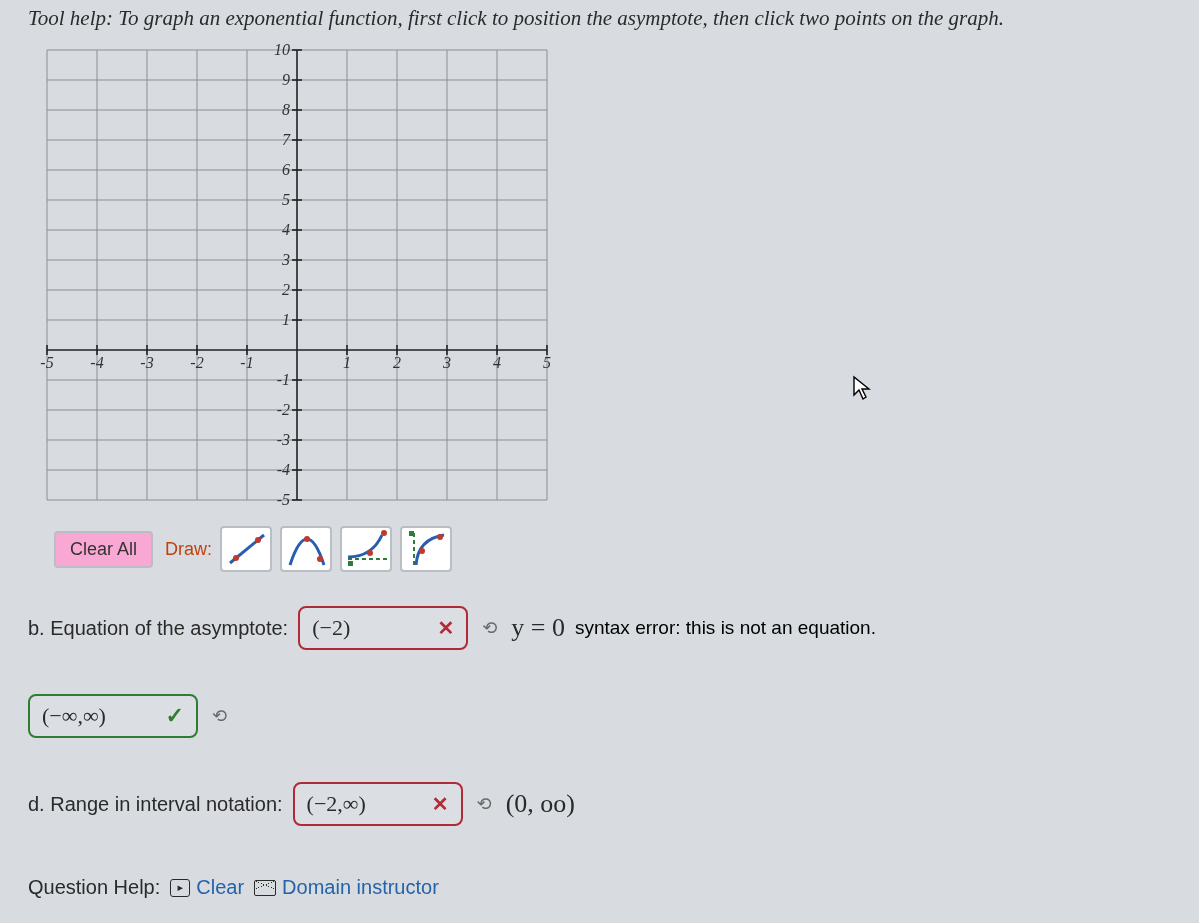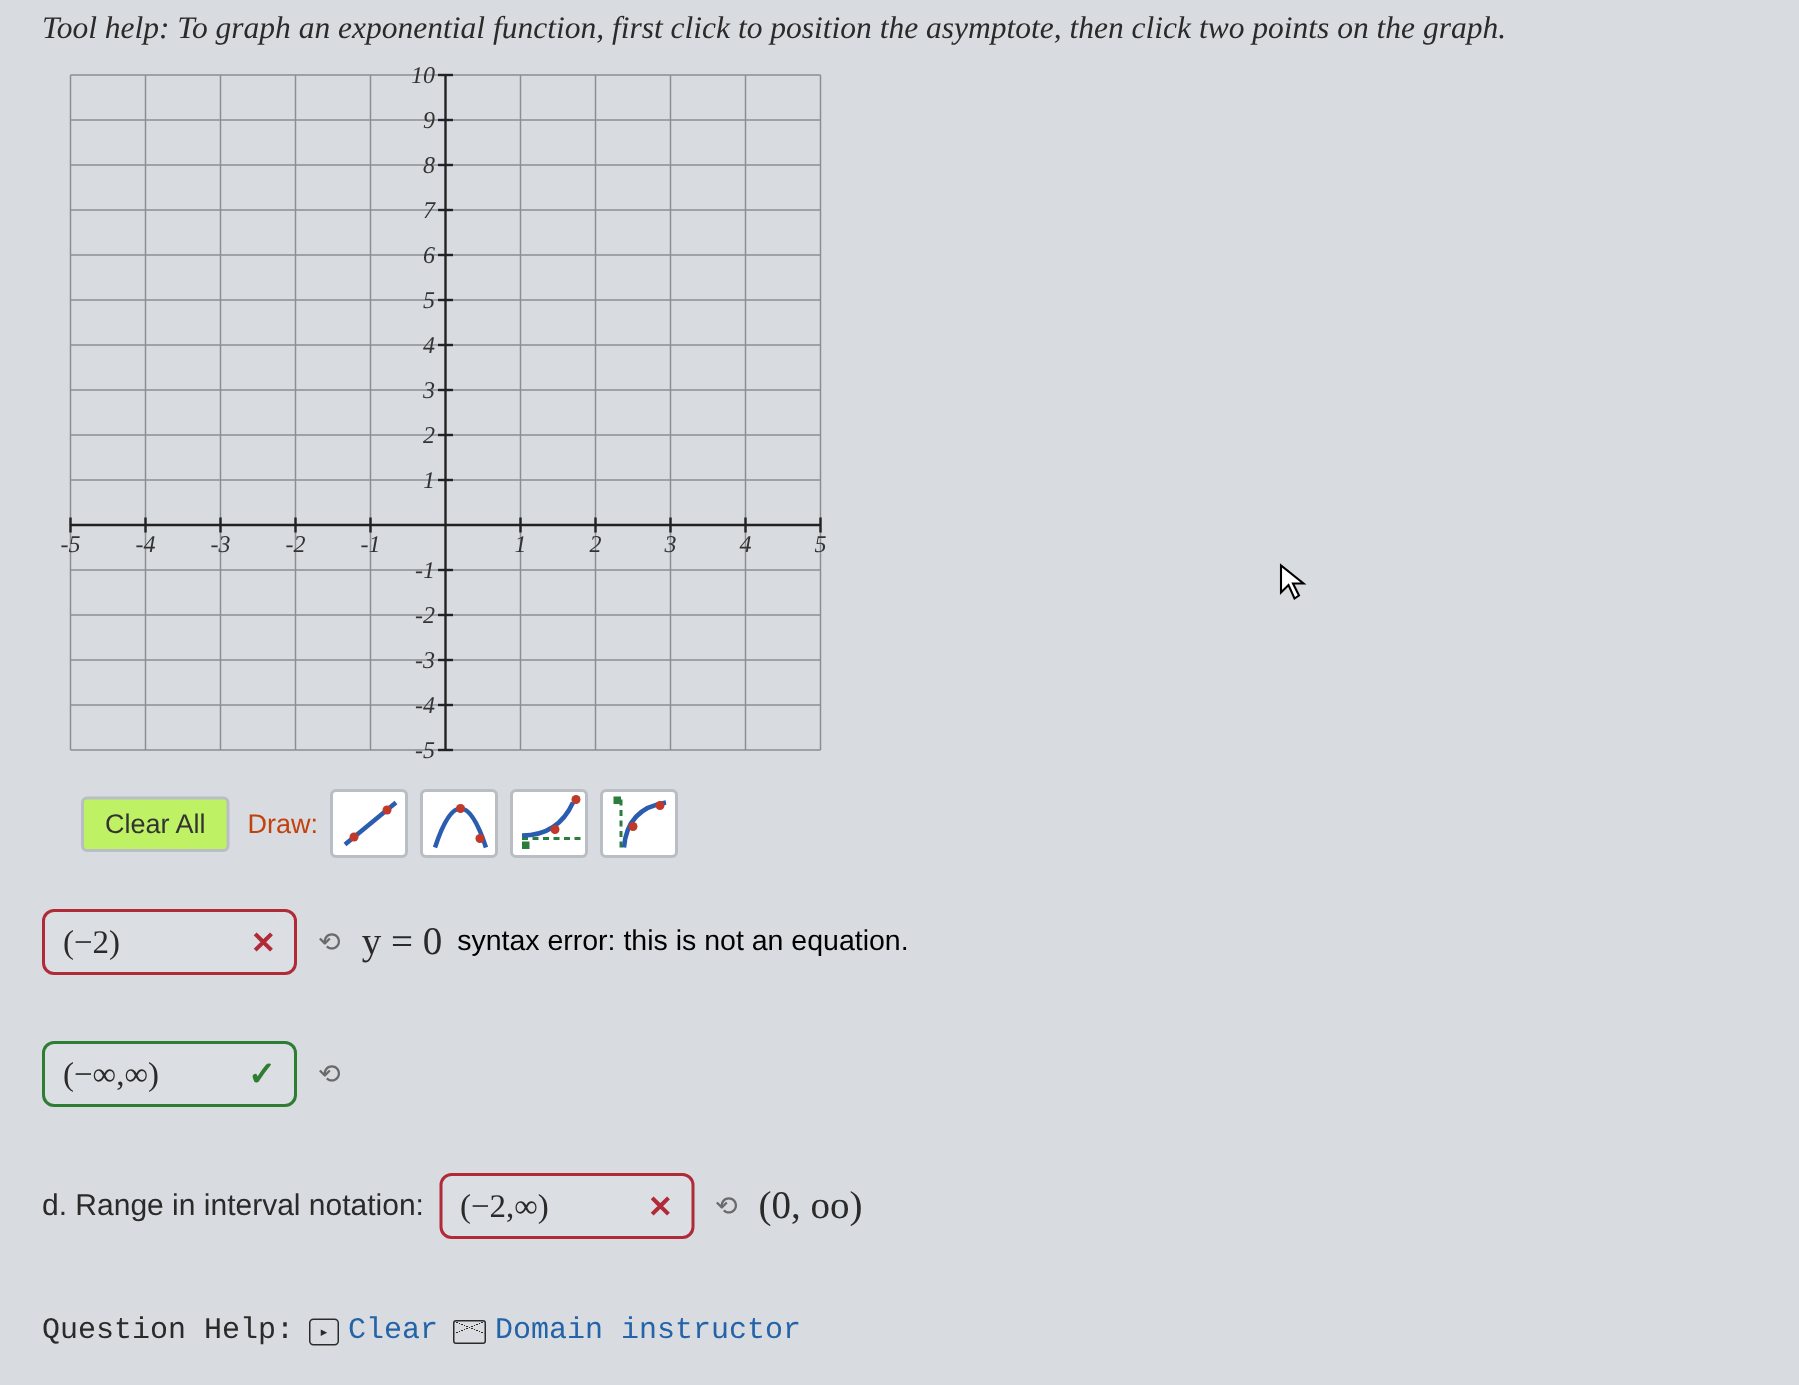--- a/index.html
+++ b/index.html
@@ -34,21 +34,21 @@
   .toolbar {
     display: flex;
     align-items: center;
     gap: 8px;
     margin-top: 6px;
     margin-left: 26px;
   }
   .clear-btn {
     font-family: Verdana, Geneva, sans-serif;
     font-size: 18px;
-    background: #bef264;
+    background: #f9a8d4;
     border: 2px solid #b8bec4;
     border-radius: 4px;
     padding: 6px 14px;
     cursor: pointer;
     color: #333;
   }
   .draw-label {
     font-family: Liberation Sans, sans-serif;
     font-size: 18px;
     color: #c2410c;
@@ -109,21 +109,21 @@
     font-family: 'Times New Roman', serif;
     font-size: 26px;
   }
   .error-text {
     color: #000000;
     font-family: Verdana, Geneva, sans-serif;
     font-size: 19px;
   }
   .help-row {
     margin-top: 6px;
-    font-family: Liberation Mono, monospace;
+    font-family: Liberation Sans, sans-serif;
     font-size: 20px;
     display: flex;
     align-items: center;
     gap: 10px;
     color: #2a2a2a;
   }
   .help-link {
     color: #2563a8;
     cursor: pointer;
     display: inline-flex;
@@ -306,20 +306,21 @@
         <circle cx="18" cy="22" r="3" fill="#c0392b"></circle>
         <circle cx="36" cy="8" r="3" fill="#c0392b"></circle>
         <rect x="5" y="2" width="5" height="5" fill="#2a7d3a"></rect>
       </svg>
     </button>
   </div>
 
   <div class="questions">
 
     <div class="q-row">
+      <span class="q-label">b. Equation of the asymptote:</span>
       <span class="answer-box wrong">
         <span>(−2)</span>
         <span class="status-x">✕</span>
       </span>
       <span class="retry-icon">⟲</span>
       <span class="correct-answer">y = 0</span>
       <span class="error-text">syntax error: this is not an equation.</span>
     </div>
 
     <div class="q-row">

